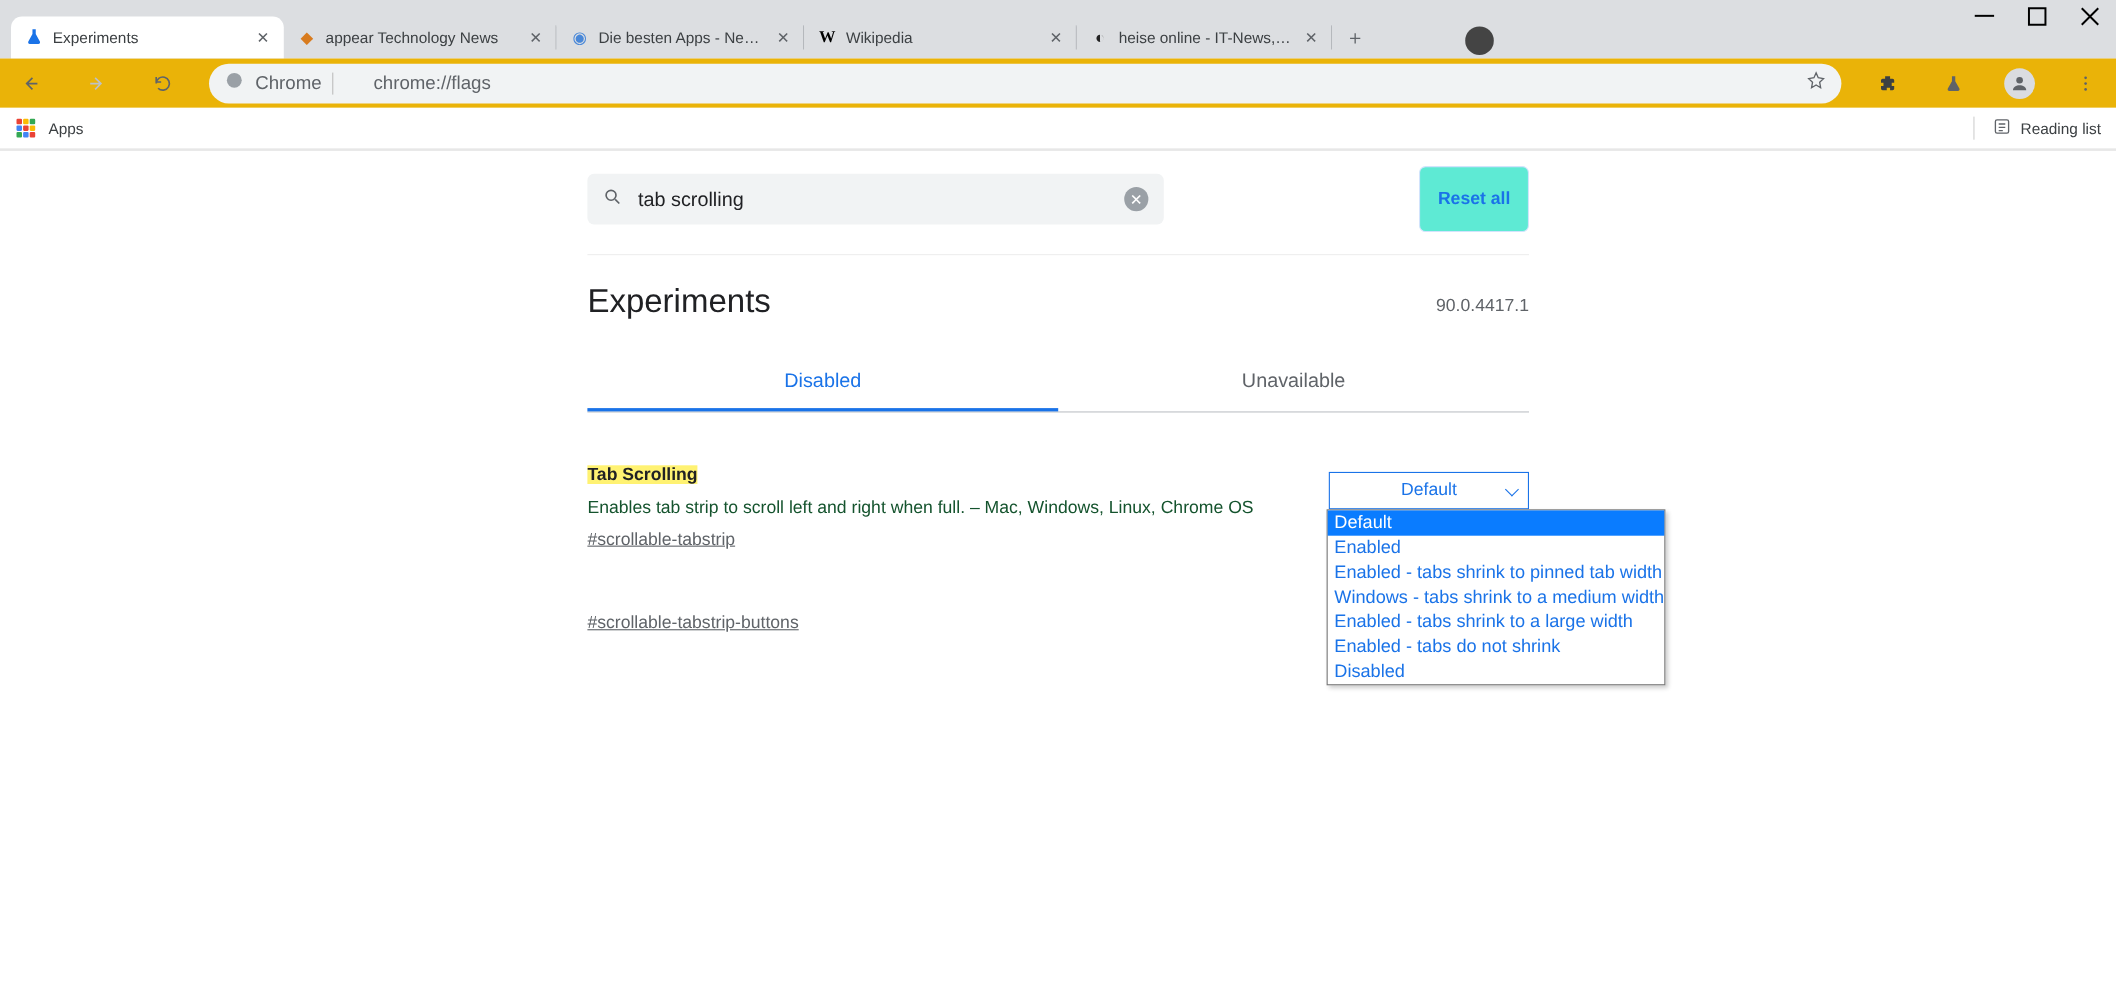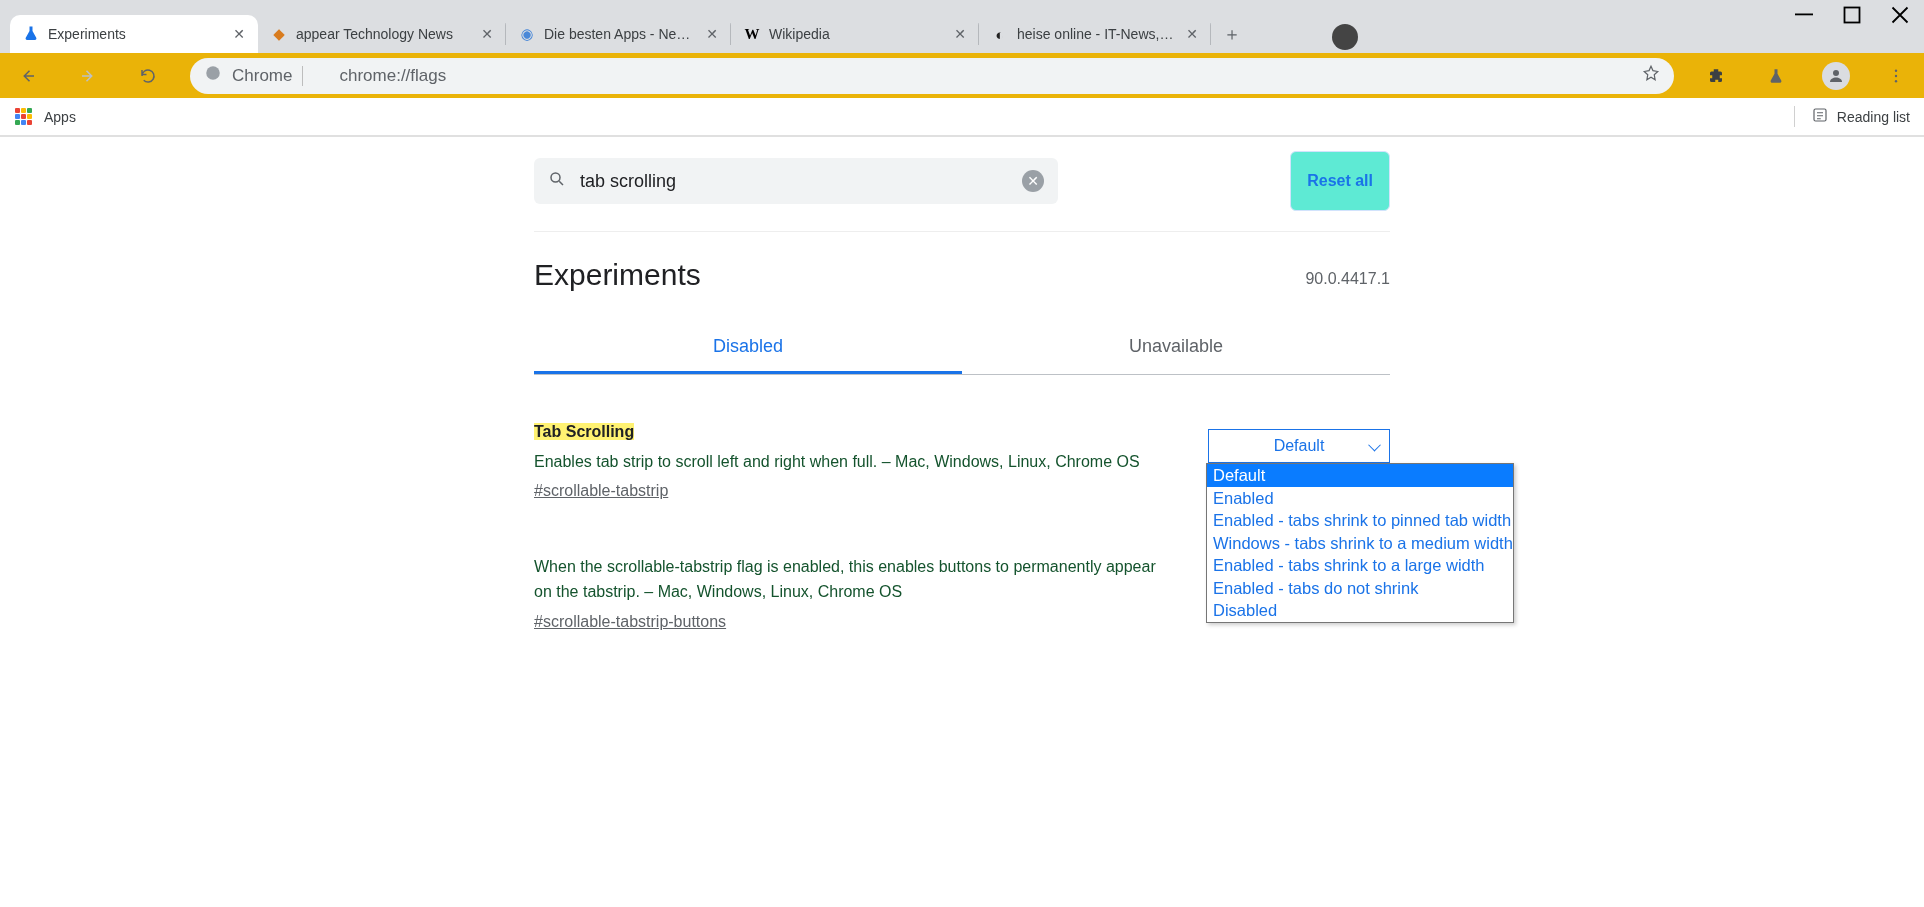--- a/index.html
+++ b/index.html
@@ -484,19 +484,18 @@
           <div class="opt">Windows - tabs shrink to a medium width</div>
           <div class="opt">Enabled - tabs shrink to a large width</div>
           <div class="opt">Enabled - tabs do not shrink</div>
           <div class="opt">Disabled</div>
         </div>
       </div>
     </div>
 
     <div class="flag">
       <div class="flag-body">
-        <div class="flag-desc">When the scrollable-tabstrip flag is enabled, this enables buttons to permanently appear on the tabstrip. – Mac, Windows, Linux, Chrome OS</div>
         <a class="flag-anchor">#scrollable-tabstrip-buttons</a>
       </div>
       <div class="flag-control"></div>
     </div>
   </div>
 </div>
 
 </body></html>

